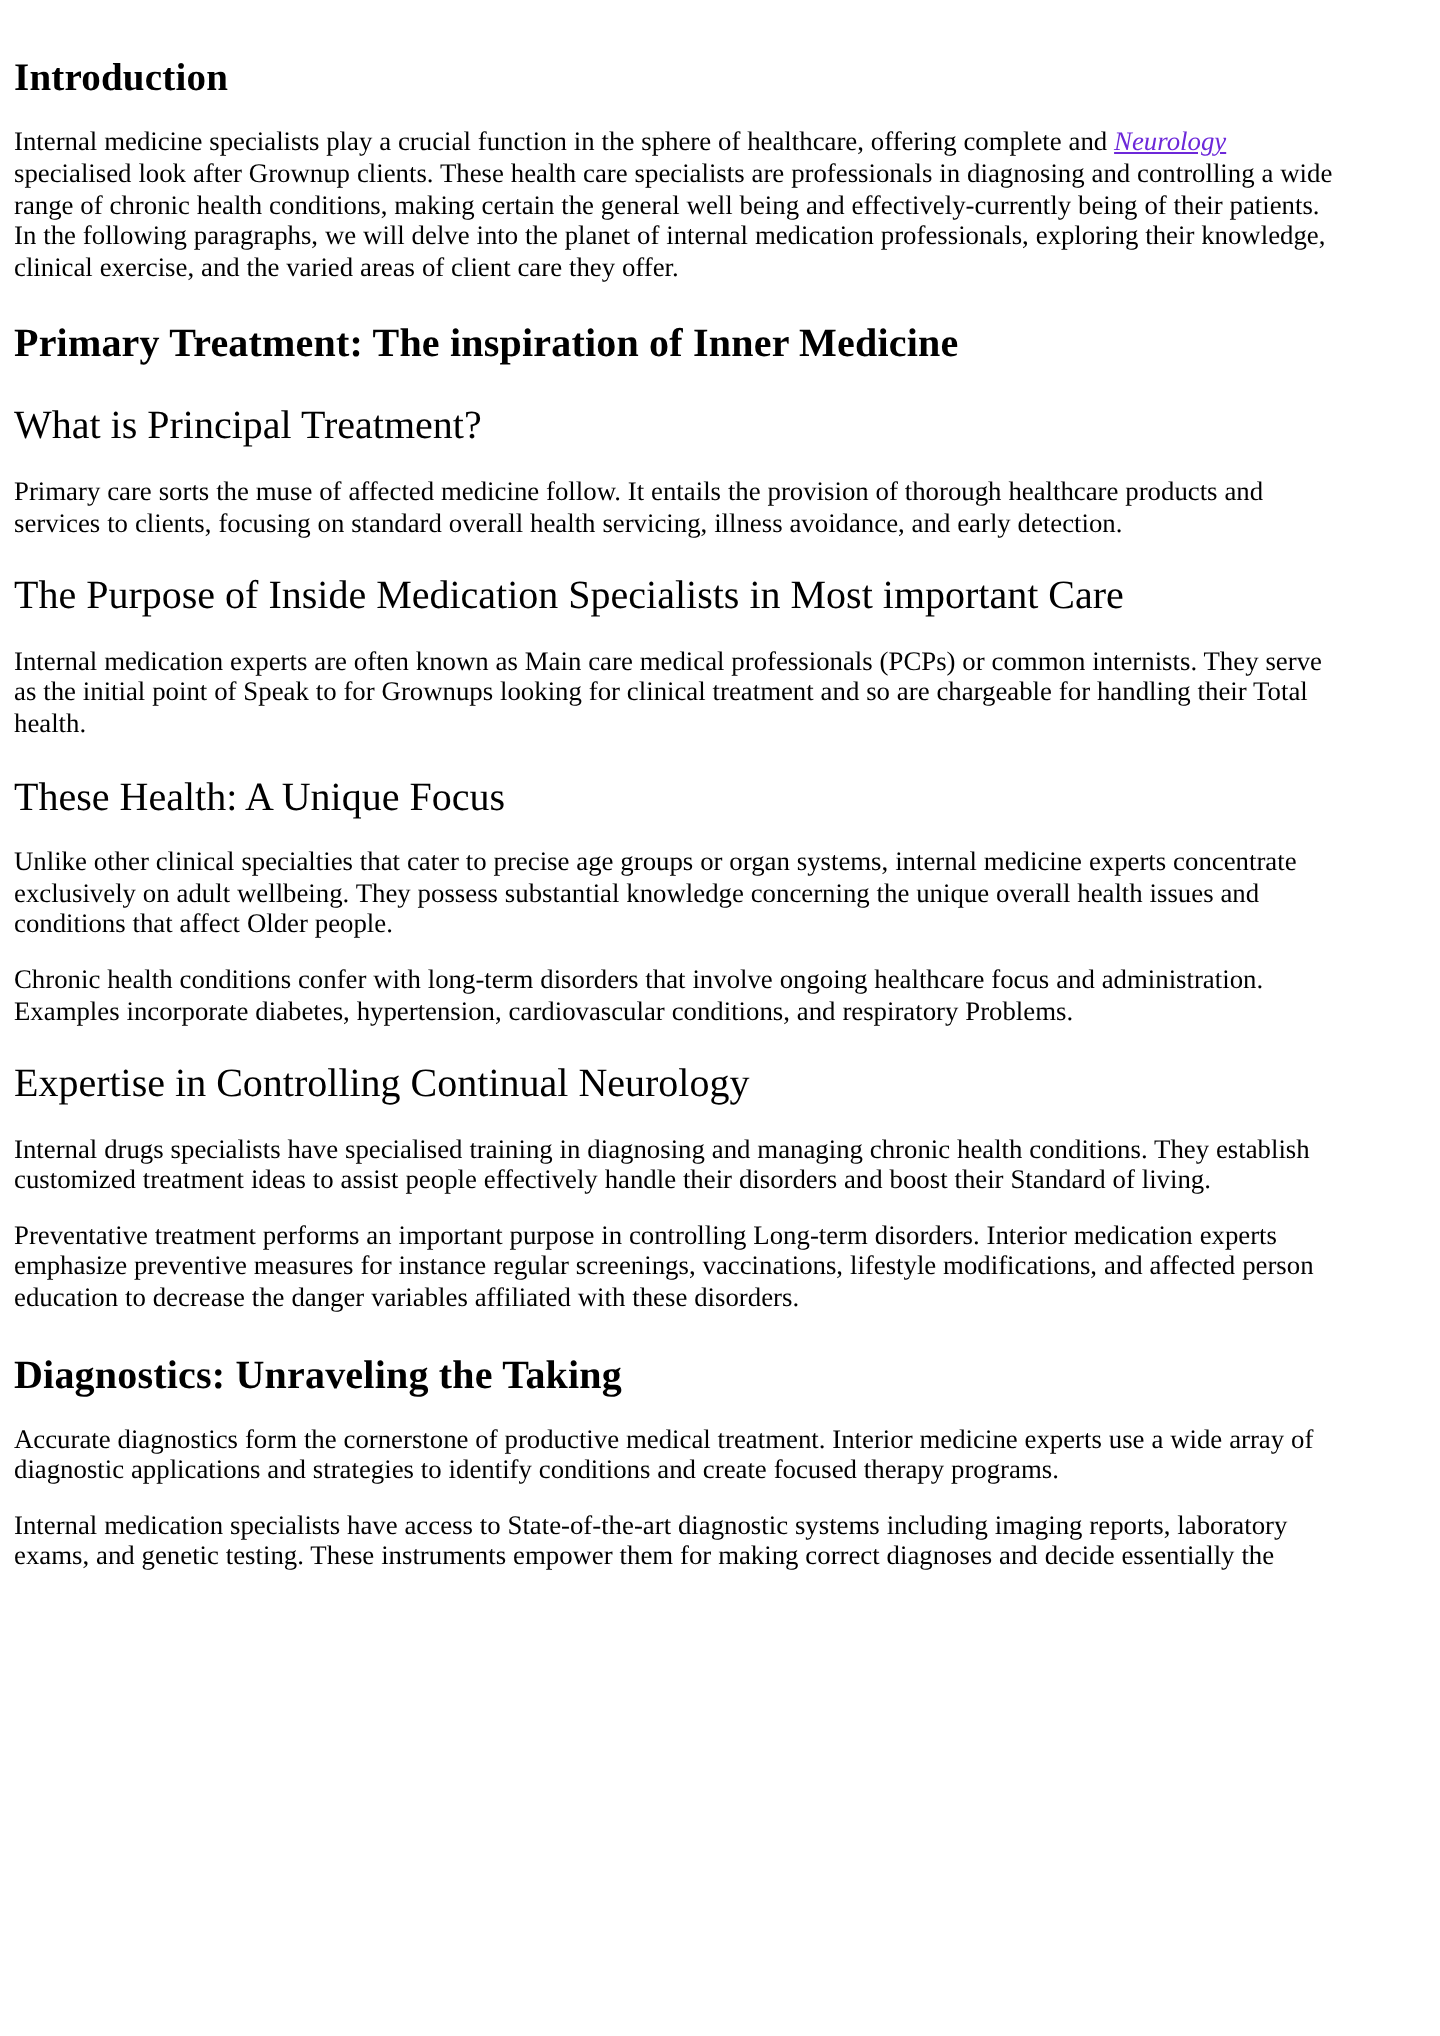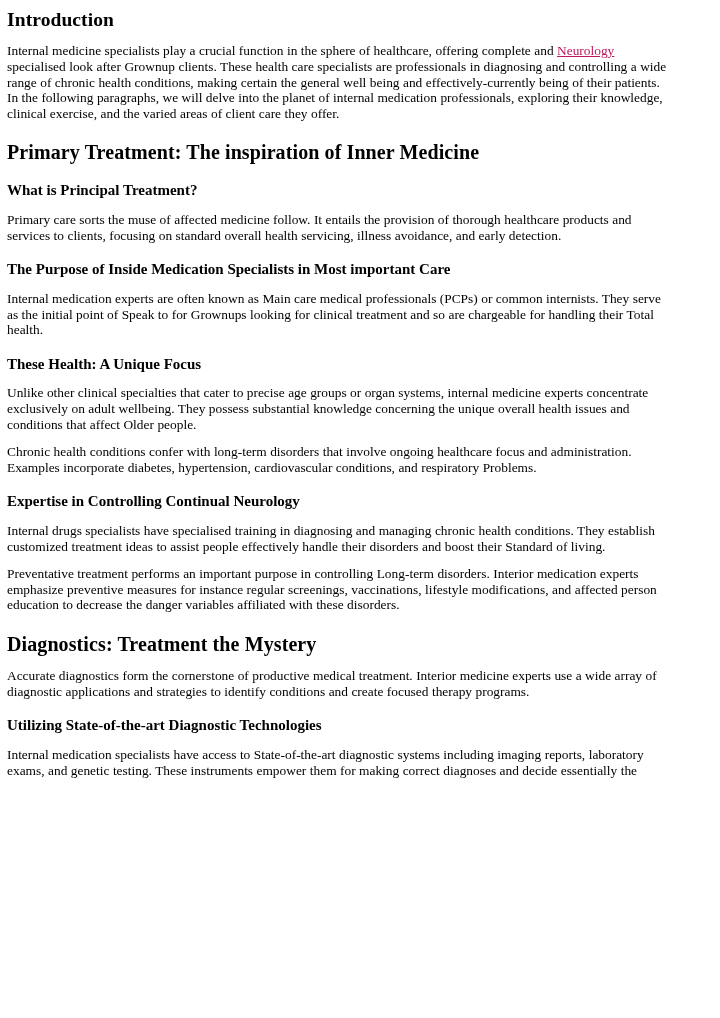--- a/index.html
+++ b/index.html
@@ -13,54 +13,56 @@
     min-height: 1018px;
     font-family: "Liberation Serif", "DejaVu Serif", serif;
     color: #000000;
     -webkit-font-smoothing: antialiased;
   }
   #article {
     padding: 0 8px 0 7px;
     box-sizing: border-box;
     width: 676px;
     overflow: hidden;
+    margin-top: 20px;
   }
   h1.doc-h1 {
     font-size: 19.5px;
     font-weight: bold;
     line-height: 1.15;
     margin: 9px 0 0 0;
     letter-spacing: 0.1px;
   }
   h2.doc-h2 {
     font-size: 20px;
     font-weight: bold;
     line-height: 1.15;
     margin: 20px 0 0 0;
     letter-spacing: 0.1px;
   }
   h3.doc-h3 {
-    font-size: 15px;
-    font-weight: bold;
+    font-size: 20px;
+    font-weight: normal;
     line-height: 1.18;
     margin: 18px 0 0 0;
   }
   p.doc-p {
     font-size: 13.4px;
     line-height: 15.6px;
     margin: 12px 0 0 0;
     text-align: left;
     word-spacing: 0.1px;
   }
   h1.doc-h1:first-child,
   h2.doc-h2:first-child {
     margin-top: 9px;
   }
   a.doc-link {
-    color: #be185d;
+    color: #6d28d9;
+    font-style: italic;
     text-decoration: underline;
   }
 </style>
 </head>
 <body>
 
 <div id="article">
 
   <h1 class="doc-h1">Introduction</h1>
   <p class="doc-p"><span>Internal medicine specialists play a crucial function in the sphere of healthcare, offering complete and </span><a class="doc-link" href="#">Neurology</a><span> specialised look after Grownup clients. These health care specialists are professionals in diagnosing and controlling a wide range of chronic health conditions, making certain the general well being and effectively-currently being of their patients. In the following paragraphs, we will delve into the planet of internal medication professionals, exploring their knowledge, clinical exercise, and the varied areas of client care they offer.</span></p>
@@ -77,20 +79,19 @@
   <p class="doc-p">Unlike other clinical specialties that cater to precise age groups or organ systems, internal medicine experts concentrate exclusively on adult wellbeing. They possess substantial knowledge concerning the unique overall health issues and conditions that affect Older people.</p>
 
 
   <p class="doc-p">Chronic health conditions confer with long-term disorders that involve ongoing healthcare focus and administration. Examples incorporate diabetes, hypertension, cardiovascular conditions, and respiratory Problems.</p>
 
   <h3 class="doc-h3">Expertise in Controlling Continual Neurology</h3>
   <p class="doc-p">Internal drugs specialists have specialised training in diagnosing and managing chronic health conditions. They establish customized treatment ideas to assist people effectively handle their disorders and boost their Standard of living.</p>
 
   <p class="doc-p">Preventative treatment performs an important purpose in controlling Long-term disorders. Interior medication experts emphasize preventive measures for instance regular screenings, vaccinations, lifestyle modifications, and affected person education to decrease the danger variables affiliated with these disorders.</p>
 
-  <h2 class="doc-h2">Diagnostics: Treatment the Mystery</h2>
+  <h2 class="doc-h2">Diagnostics: Unraveling the Taking</h2>
 
   <p class="doc-p">Accurate diagnostics form the cornerstone of productive medical treatment. Interior medicine experts use a wide array of diagnostic applications and strategies to identify conditions and create focused therapy programs.</p>
 
-  <h3 class="doc-h3">Utilizing State-of-the-art Diagnostic Technologies</h3>
   <p class="doc-p">Internal medication specialists have access to State-of-the-art diagnostic systems including imaging reports, laboratory exams, and genetic testing. These instruments empower them for making correct diagnoses and decide essentially the</p>
 
 </div>
 
 </body></html>

